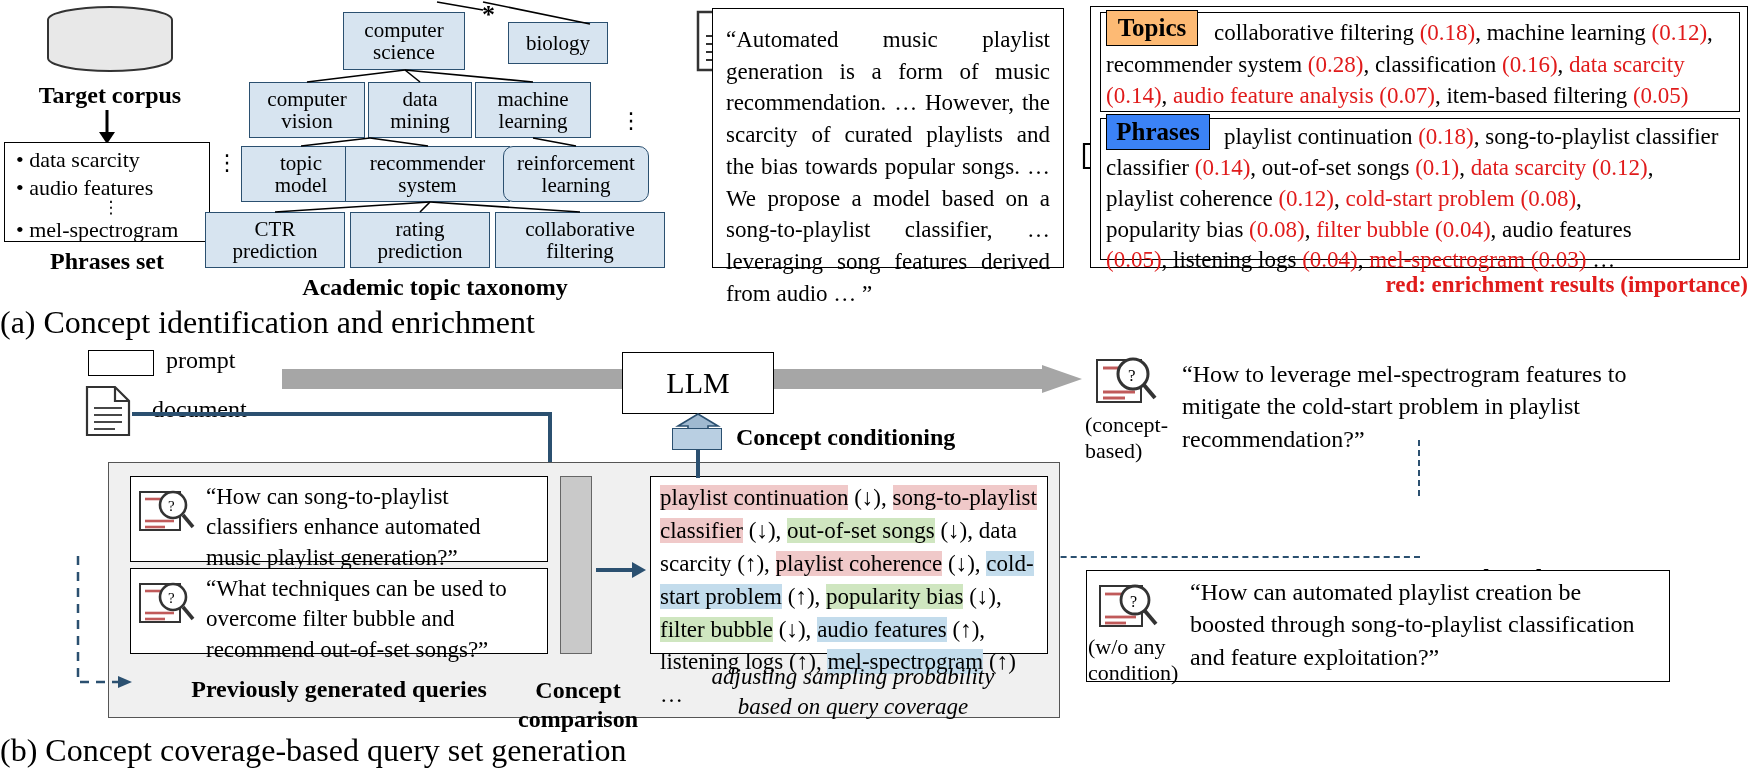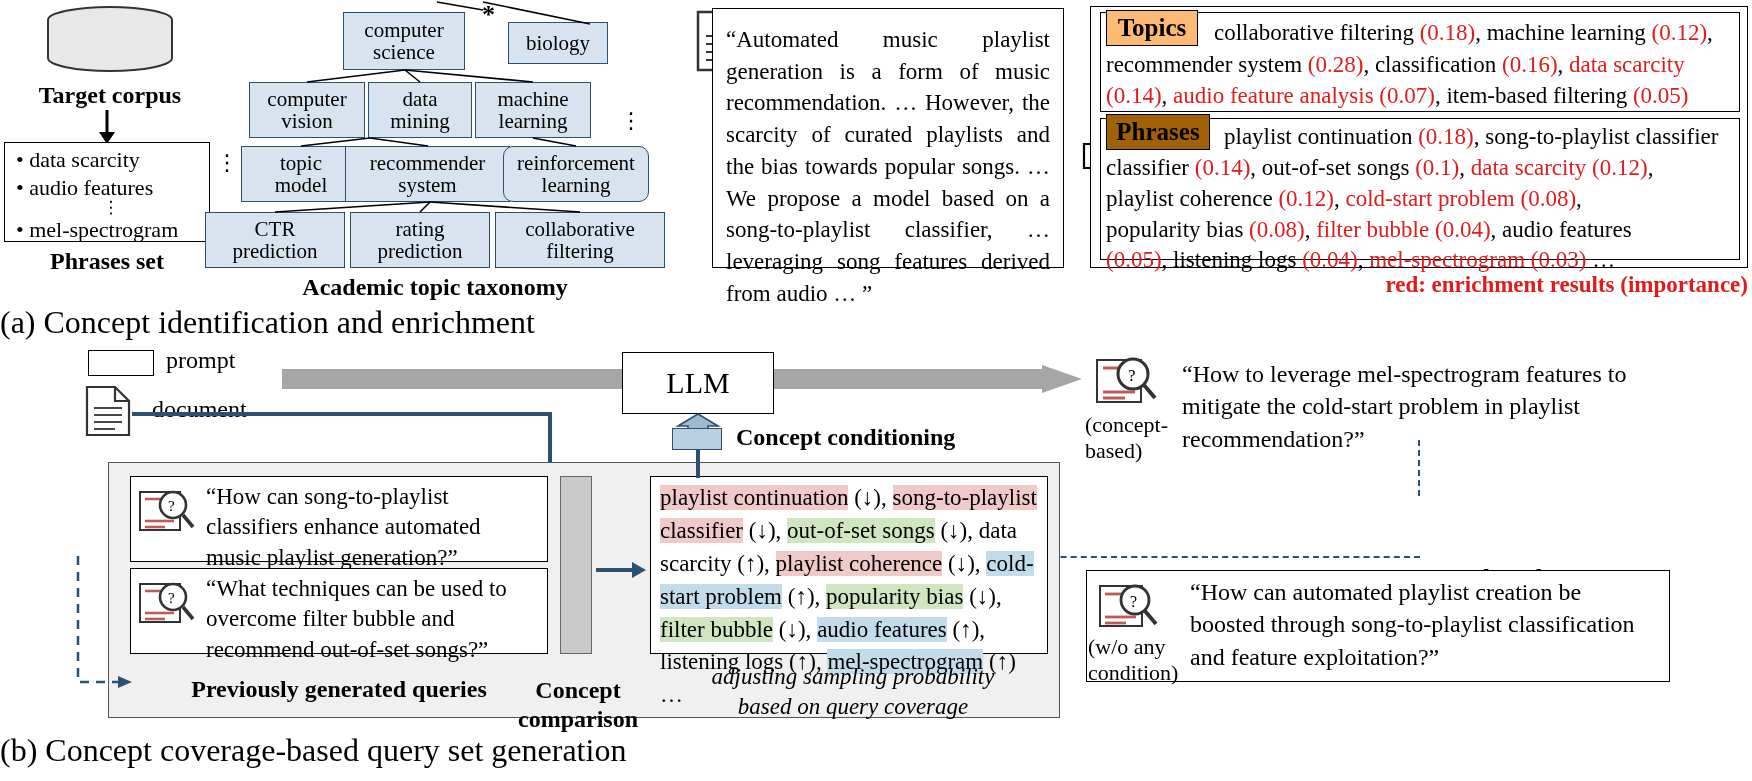--- a/index.html
+++ b/index.html
@@ -153,21 +153,21 @@
 </div>
 <div class="abs" style="left:1106px;top:50px;width:628px;font-size:23px;line-height:1.34;">
   <span><span>recommender system</span> <span class="red">(0.28)</span>, </span>
   <span><span>classification</span> <span class="red">(0.16)</span>, </span>
   <span><span class="red">data scarcity</span> <span class="red">(0.14)</span>, </span>
   <span><span class="red">audio feature analysis</span> <span class="red">(0.07)</span>, </span>
   <span><span>item-based filtering</span> <span class="red">(0.05)</span></span>
 </div>
 
 <div class="abs box" style="left:1100px;top:118px;width:640px;height:142px;"></div>
-<div class="abs box bold" style="left:1106px;top:114px;width:104px;height:36px;font-size:25px;display:flex;align-items:center;justify-content:center;background:#a16207;">Phrases</div>
+<div class="abs box bold" style="left:1106px;top:114px;width:104px;height:36px;font-size:25px;display:flex;align-items:center;justify-content:center;background:#3b82f6;">Phrases</div>
 <div class="abs" style="left:1224px;top:122px;width:510px;font-size:23px;line-height:1.34;">
   <span><span>playlist continuation</span> <span class="red">(0.18)</span>, </span>
   <span><span>song-to-playlist classifier</span></span>
 </div>
 <div class="abs" style="left:1106px;top:153px;width:630px;font-size:23px;line-height:1.34;">
   <span><span></span>classifier <span class="red">(0.14)</span>, </span>
   <span><span>out-of-set songs</span> <span class="red">(0.1)</span>, </span>
   <span><span class="red">data scarcity</span> <span class="red">(0.12)</span>,</span><br>
   <span><span>playlist coherence</span> <span class="red">(0.12)</span>, </span>
   <span><span class="red">cold-start problem</span> <span class="red">(0.08)</span>,</span><br>

